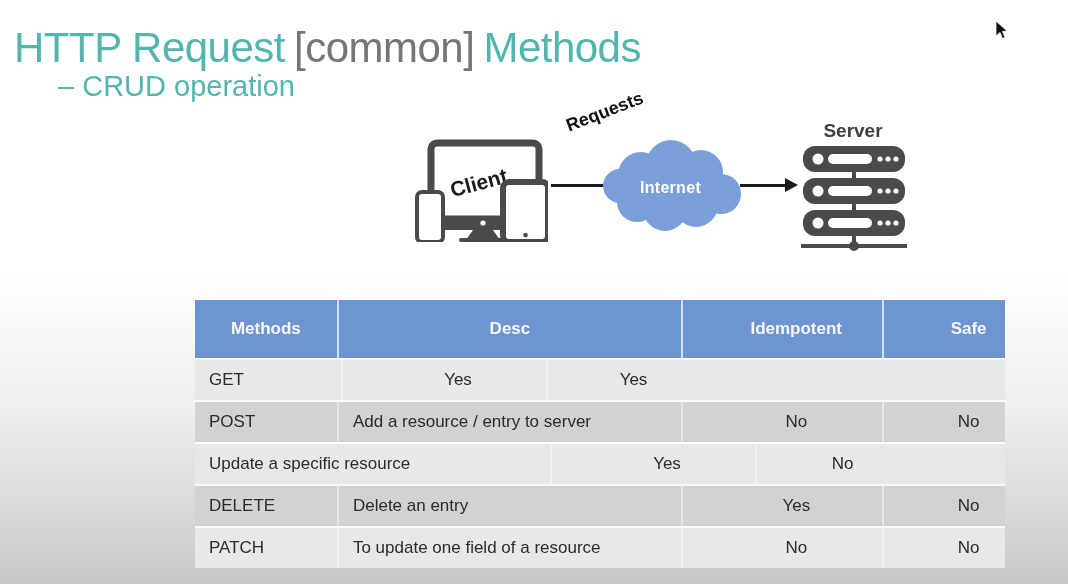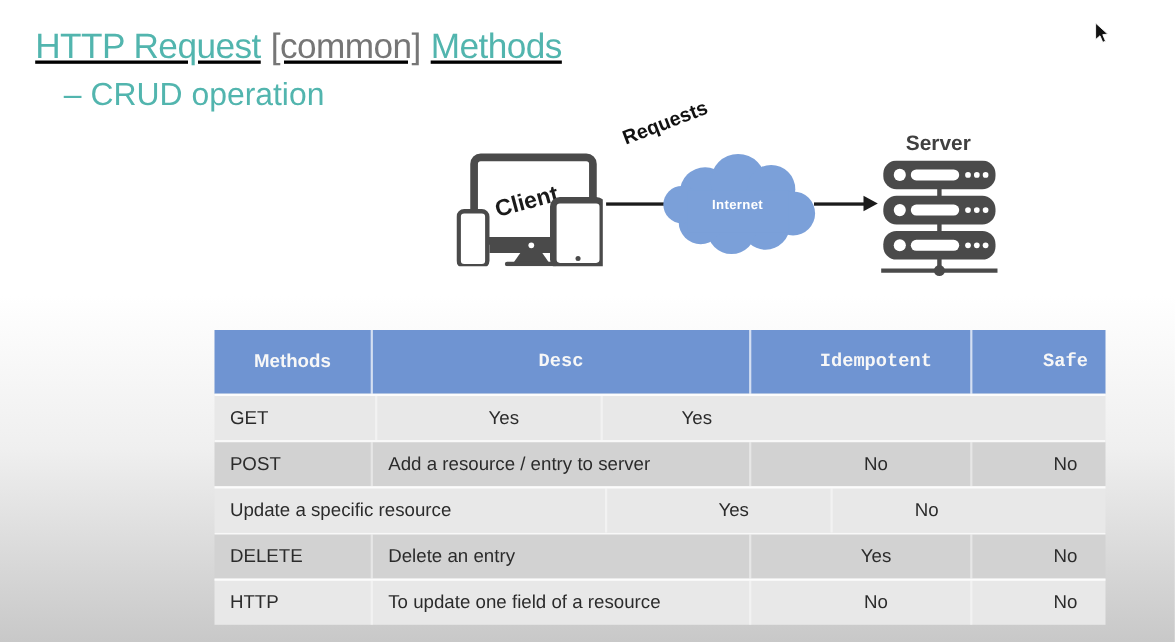--- a/index.html
+++ b/index.html
@@ -10,50 +10,50 @@
   *{margin:0;padding:0;box-sizing:border-box;}
   html,body{width:1068px;height:584px;overflow:hidden;}
   body{
     position:relative;
     font-family:"Liberation Sans", sans-serif;
     background:linear-gradient(180deg,#ffffff 0%,#ffffff 46%,#efefef 70%,#c8c8c8 100%);
   }
   .abs{position:absolute;}
 
   
-  .title{left:32px;top:24px;font-size:32px;letter-spacing:-0.5px;white-space:nowrap;text-decoration:underline;}
+  .title{left:14px;top:24px;font-size:42px;letter-spacing:-0.5px;white-space:nowrap;}
   .title .teal{color:var(--teal);}
   .title .gray{color:var(--title-gray);margin:0 9px;}
   .subtitle{left:58px;top:70px;font-size:29px;color:var(--teal);white-space:nowrap;}
 
   
   .requests-label{left:567px;top:116px;font-size:18px;font-weight:bold;color:#111;
     transform:rotate(-21deg);transform-origin:left center;white-space:nowrap;}
   .server-label{left:798px;top:120px;width:110px;text-align:center;
     font-size:19px;font-weight:bold;color:#404040;}
   .flow-line{height:3px;background:#1b1b1b;top:184px;}
   .line1{left:551px;width:60px;}
   .line2{left:740px;width:46px;}
   .arrow-head{left:785px;top:178px;width:0;height:0;
     border-left:13px solid #1b1b1b;border-top:7px solid transparent;border-bottom:7px solid transparent;}
   .cloud-wrap{left:597px;top:139px;width:147px;height:96px;}
   .cloud-text{position:absolute;left:0;top:40px;width:100%;text-align:center;
-    color:#fff;font-size:12px;font-weight:bold;letter-spacing:.3px;}
+    color:#fff;font-size:16px;font-weight:bold;letter-spacing:.3px;}
   .client-wrap{left:415px;top:138px;width:133px;height:104px;}
   .server-wrap{left:801px;top:146px;width:106px;height:108px;}
 
   
   .cursor{left:995px;top:21px;}
 
   
   .tbl{left:195px;top:300px;width:810px;font-size:17px;}
   .tr{display:flex;width:100%;}
   .thead{background:var(--header-blue);height:58px;}
   .thead .td{color:#f7f7f7;font-weight:bold;justify-content:center;text-align:center;}
-  .thead .td + .td{border-left:2px solid rgba(255,255,255,.7);font-family:Liberation Mono, monospace;}
+  .thead .td + .td{border-left:2px solid rgba(255,255,255,.7);}
   .row{height:42px;border-top:2px solid rgba(255,255,255,.85);}
   .row .td + .td{border-left:2px solid rgba(255,255,255,.45);}
   .row:nth-child(odd){background:var(--row-light);}
   .row:nth-child(even){background:var(--row-dark);}
   .td{display:flex;align-items:center;color:var(--row-text);padding-left:48px;}
   .c0{width:146px;padding-left:14px;}
   .c1{width:355px;padding-left:14px;}
   .c2{width:184px;justify-content:center;}
   .c3{width:125px;justify-content:center;margin-left:21px;}
   .thead .c0,.thead .c1{padding-left:0;}
@@ -164,19 +164,19 @@
         <div class="td c2">Yes</div>
         <div class="td c3">No</div>
       </div>
       <div class="tr row">
         <div class="td c0">DELETE</div>
         <div class="td c1">Delete an entry</div>
         <div class="td c2">Yes</div>
         <div class="td c3">No</div>
       </div>
       <div class="tr row">
-        <div class="td c0">HTTP</div>
+        <div class="td c0">PATCH</div>
         <div class="td c1">To update one field of a resource</div>
         <div class="td c2">No</div>
         <div class="td c3">No</div>
       </div>
     </div>
 </div>
 
 </body></html>

